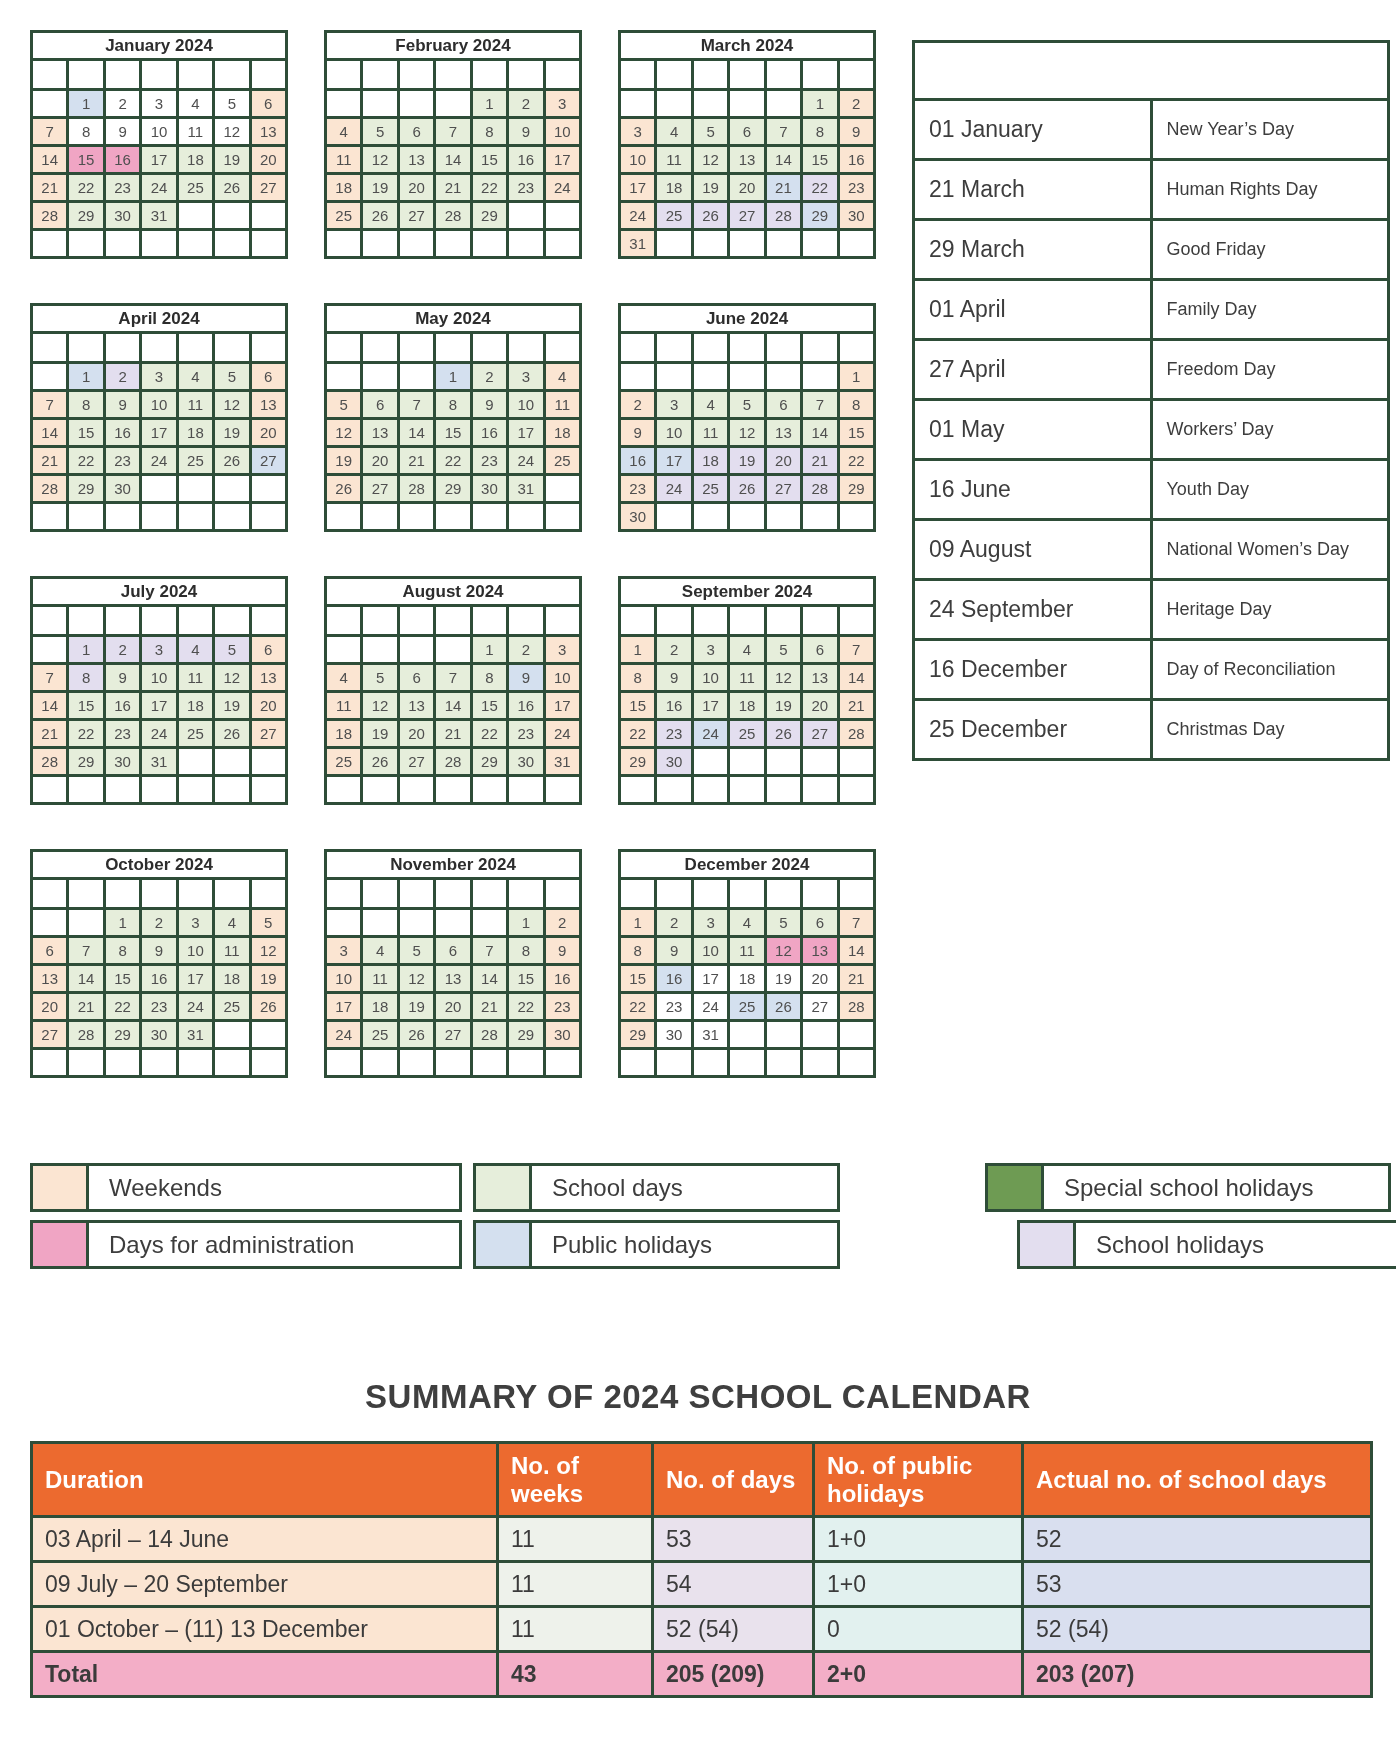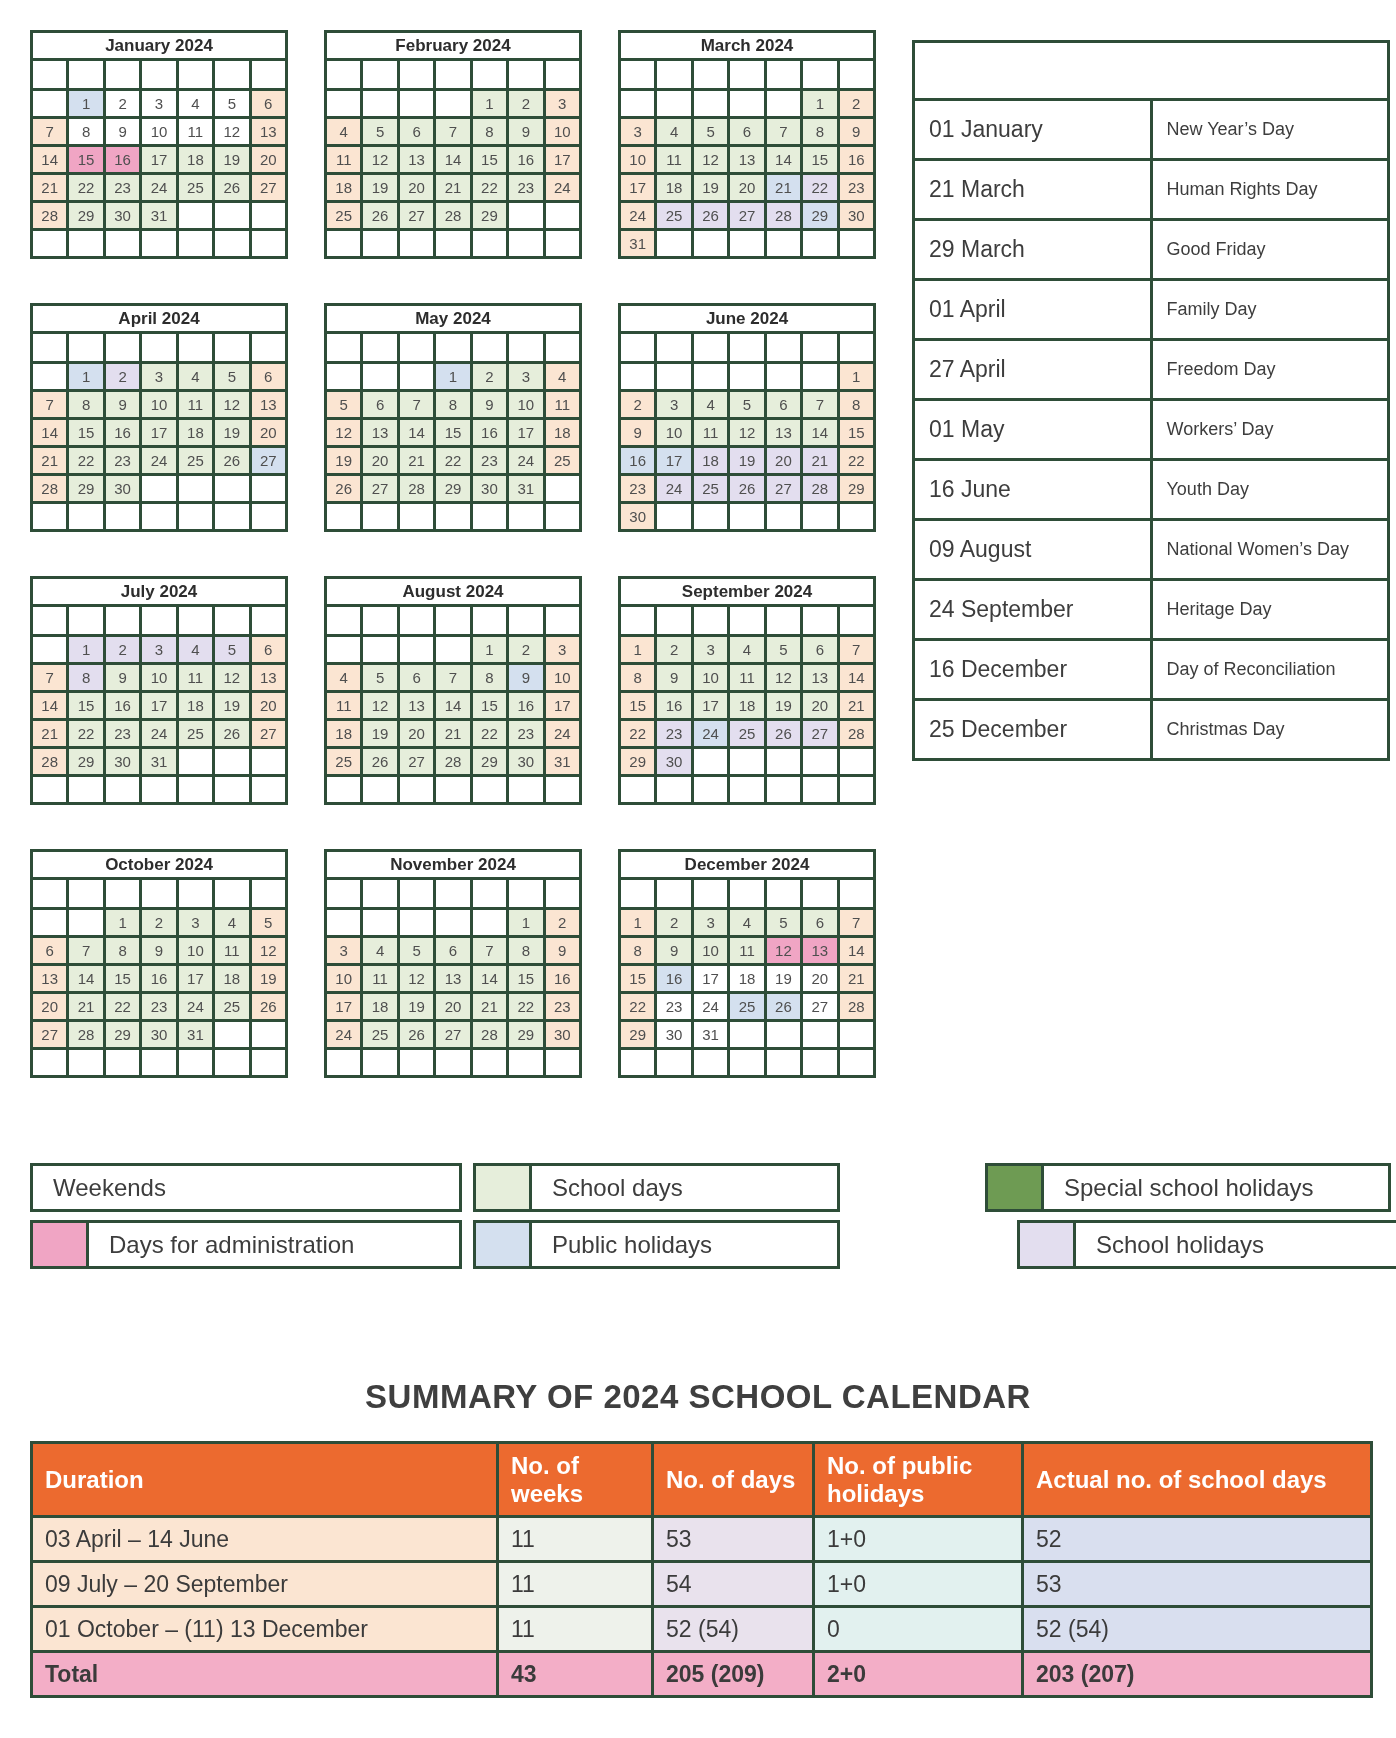--- a/index.html
+++ b/index.html
@@ -38,21 +38,21 @@
             height:58px; padding-left:13px; text-align:left; }
   .hdate { width:175px; height:60px; font-size:23px; color:var(--text); padding-left:14px; }
   .hname { font-size:18px; color:var(--text); padding-left:14px; }
 
   
   .legend-item { position:absolute; height:49px; border:3px solid var(--border);
                  display:flex; background:#fff; }
   .swatch { width:56px; border-right:3px solid var(--border); }
   .legend-label { display:flex; align-items:center; padding-left:20px;
                   font-size:24px; color:var(--text); flex:1; background:#fff; }
-  .pos-c1r1 { left:30px;  top:1163px; width:432px;flex-direction:column; }
+  .pos-c1r1 { left:30px;  top:1163px; width:432px; }
   .pos-c1r2 { left:30px;  top:1220px; width:432px; }
   .pos-c2r1 { left:473px; top:1163px; width:367px; }
   .pos-c2r2 { left:473px; top:1220px; width:367px; }
   .pos-c3r1 { left:985px; top:1163px; width:406px; }
   .pos-c3r2 { left:985px; top:1220px; width:406px;margin-left:32px; }
 
   
   .summary-title { position:absolute; left:0; width:100%; top:1378px; text-align:center;
                    font-size:33px; font-weight:bold; color:#3f3f3f; letter-spacing:.5px; margin:0; }
   #summary { position:absolute; left:30px; top:1441px; width:1340px; }

